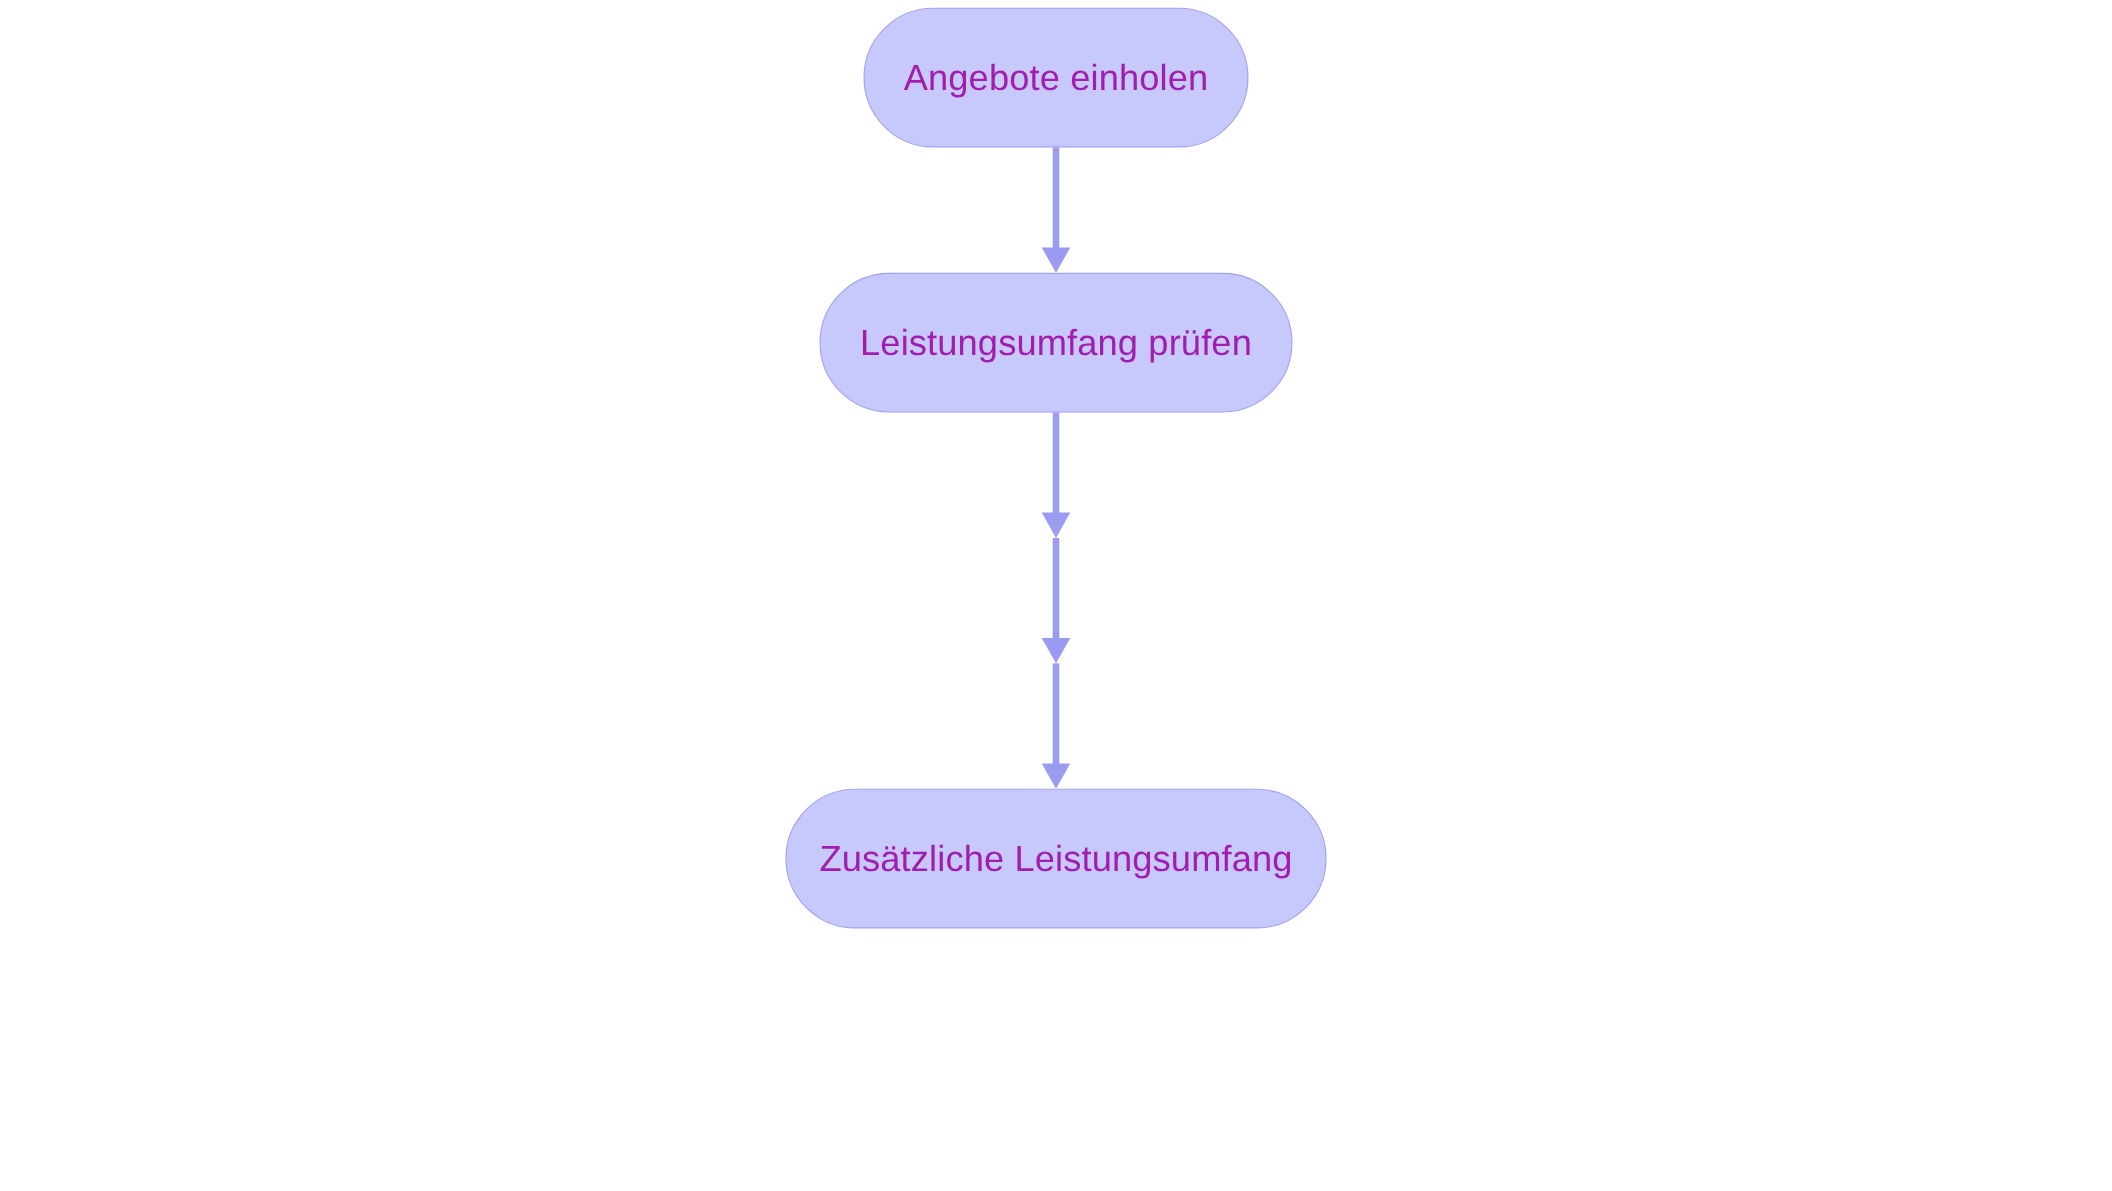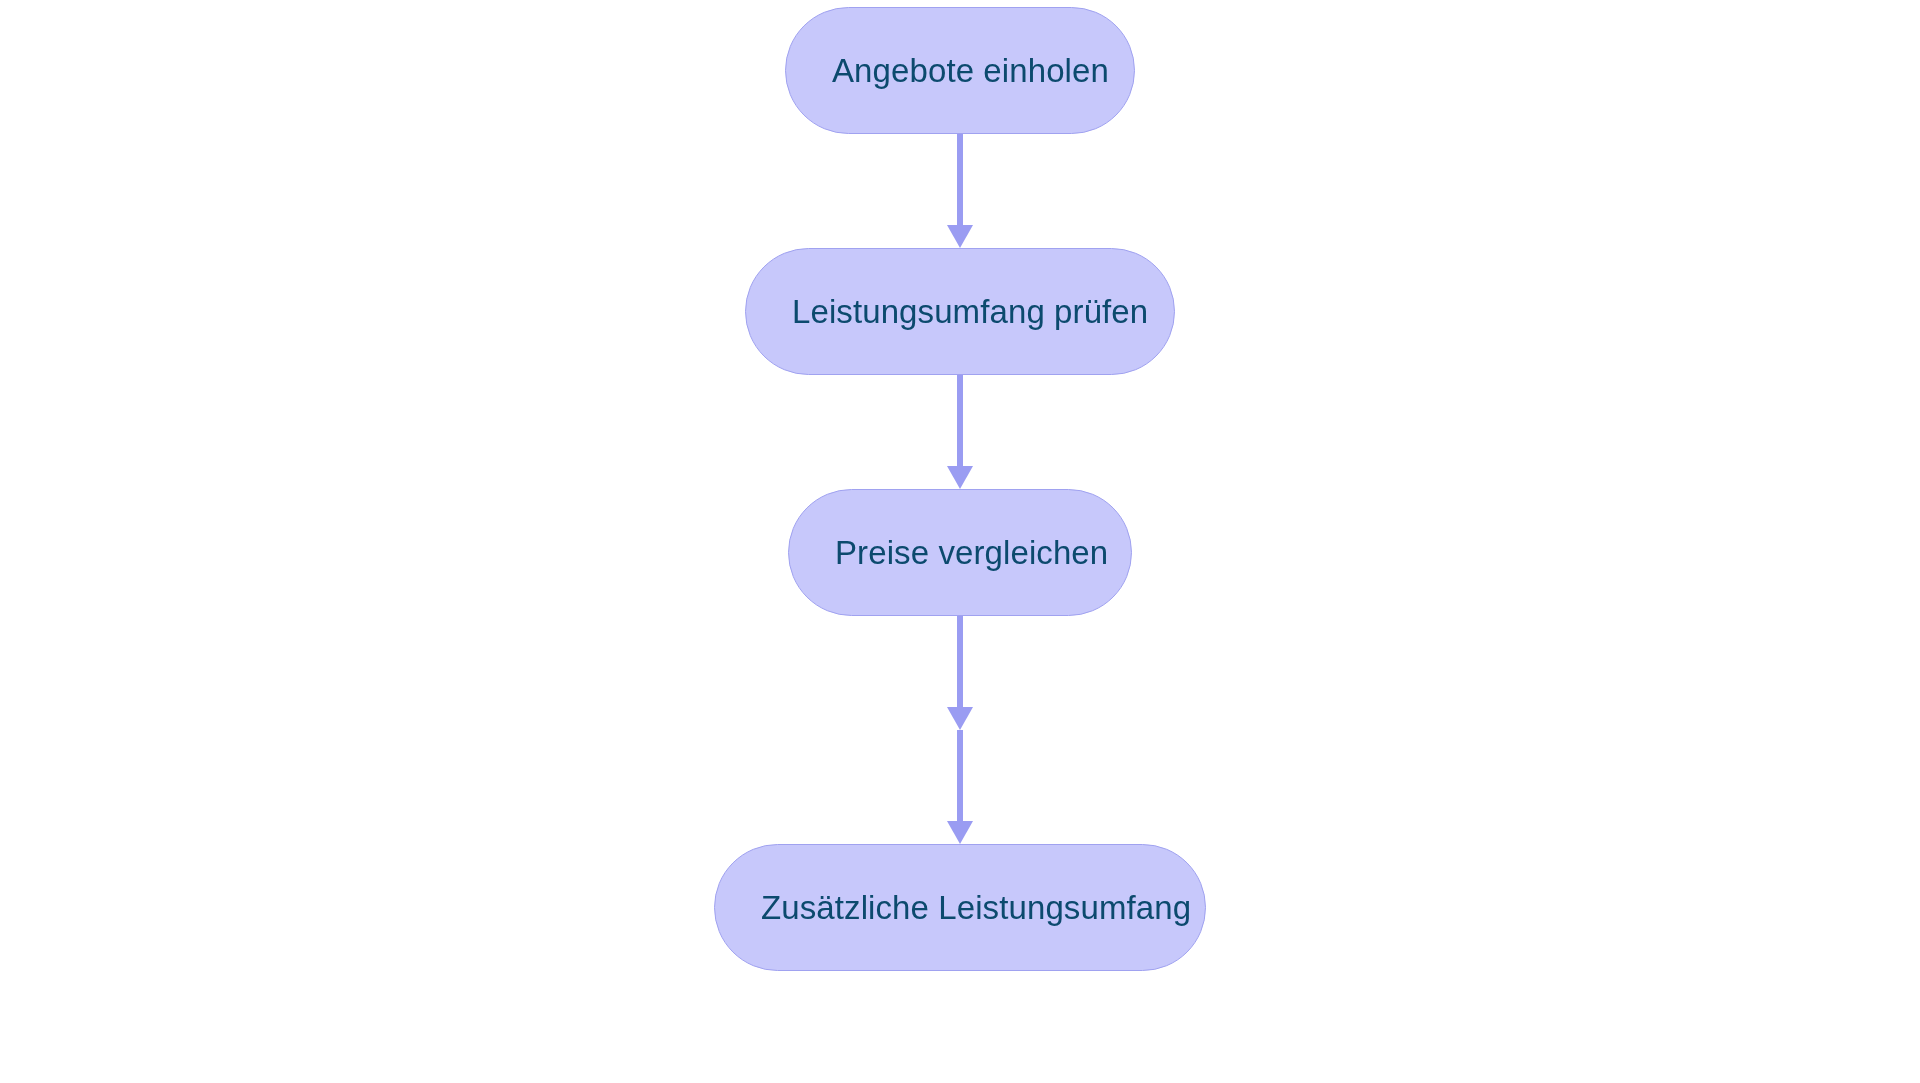--- a/index.html
+++ b/index.html
@@ -31,25 +31,25 @@
     display: flex;
     flex-direction: column;
     align-items: center;
     justify-content: flex-start;
   }
 
   .node {
     box-sizing: border-box;
     display: flex;
     align-items: center;
-    justify-content: flex-start;
+    justify-content: center;
     background: #c7c8fb;
     border: 1.6px solid #a0a2f0;
     border-radius: 999px;
-    color: #0c4a6e;
+    color: #a21caf;
     font-size: 33px;
     font-weight: 400;
     letter-spacing: 0.1px;
     white-space: nowrap;
     line-height: 1;
     padding: 0 46px;
   }
 
   
   .node-1 { width: 350px; height: 127px; margin-top: 7px;  }
@@ -107,23 +107,20 @@
 
     <div class="node node-2">
       <span class="node-label">Leistungsumfang prüfen</span>
     </div>
 
     <div class="connector">
       <div class="conn-line"></div>
       <div class="conn-head"></div>
     </div>
 
-    <div class="node node-3">
-      <span class="node-label">Preise vergleichen</span>
-    </div>
 
     <div class="connector">
       <div class="conn-line"></div>
       <div class="conn-head"></div>
     </div>
 
 
     <div class="connector">
       <div class="conn-line"></div>
       <div class="conn-head"></div>

